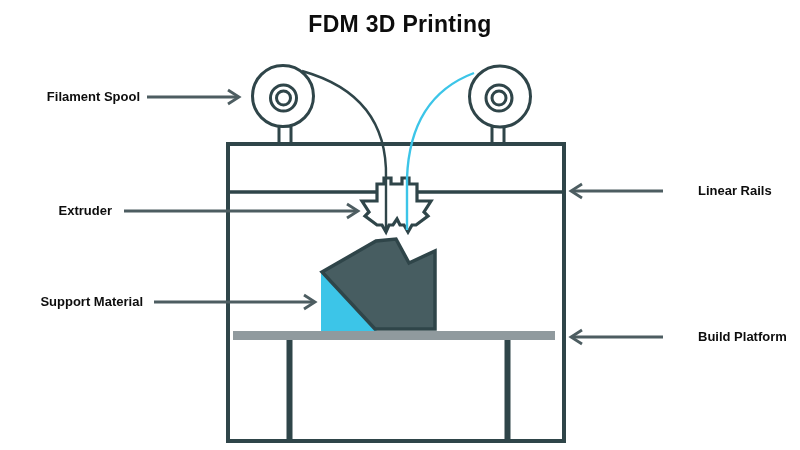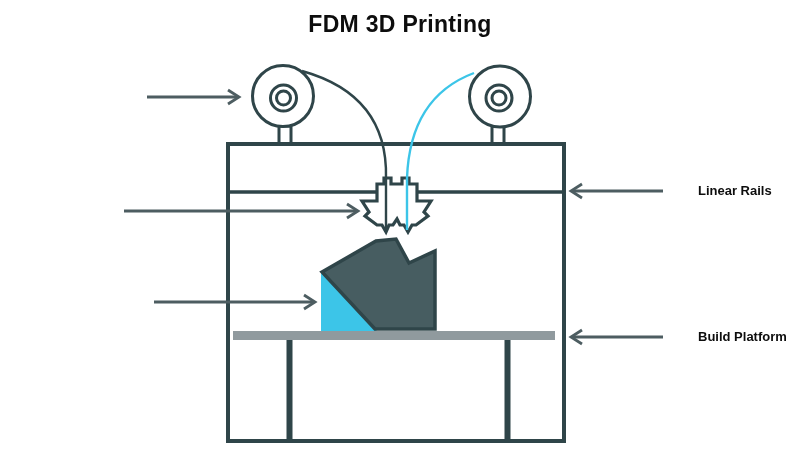--- a/index.html
+++ b/index.html
@@ -106,15 +106,18 @@
       <line class="arrow-line" x1="663" y1="191" x2="573" y2="191"></line>
       <path class="arrow-head" d="M582,184 L571,191 L582,198"></path>
     </g>
     <g>
       <line class="arrow-line" x1="663" y1="337" x2="573" y2="337"></line>
       <path class="arrow-head" d="M582,330 L571,337 L582,344"></path>
     </g>
   </svg>
 
   <div class="title">FDM 3D Printing</div>
+  <div class="lbl right-align" id="lbl-filament">Filament Spool</div>
+  <div class="lbl right-align" id="lbl-extruder">Extruder</div>
+  <div class="lbl right-align" id="lbl-support">Support Material</div>
   <div class="lbl" id="lbl-rails">Linear Rails</div>
   <div class="lbl" id="lbl-platform">Build Platform</div>
 </div>
 
 </body></html>

